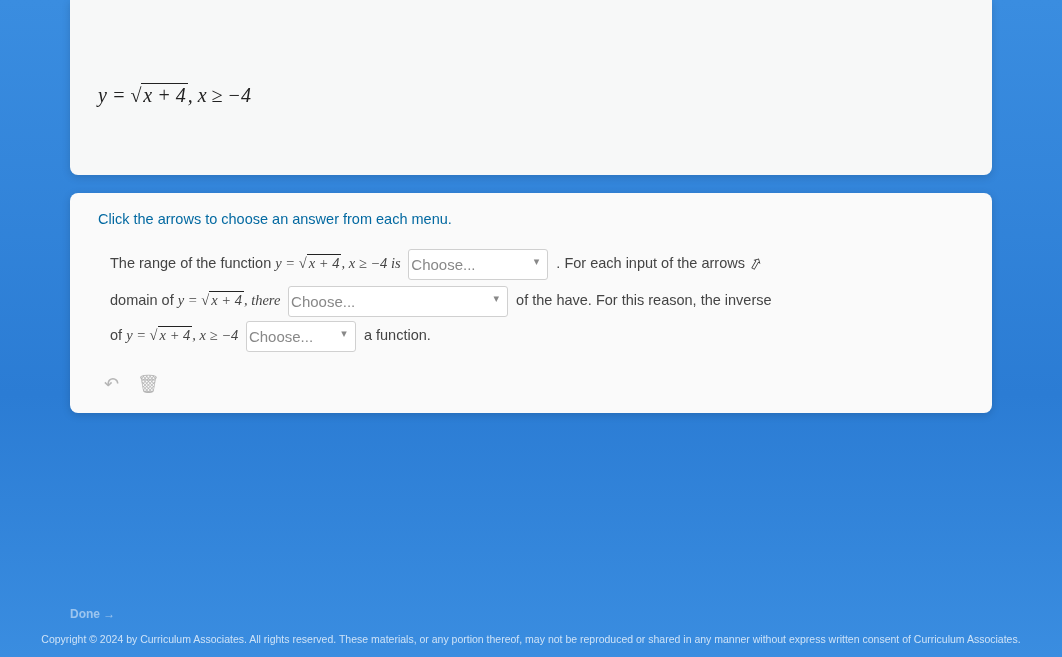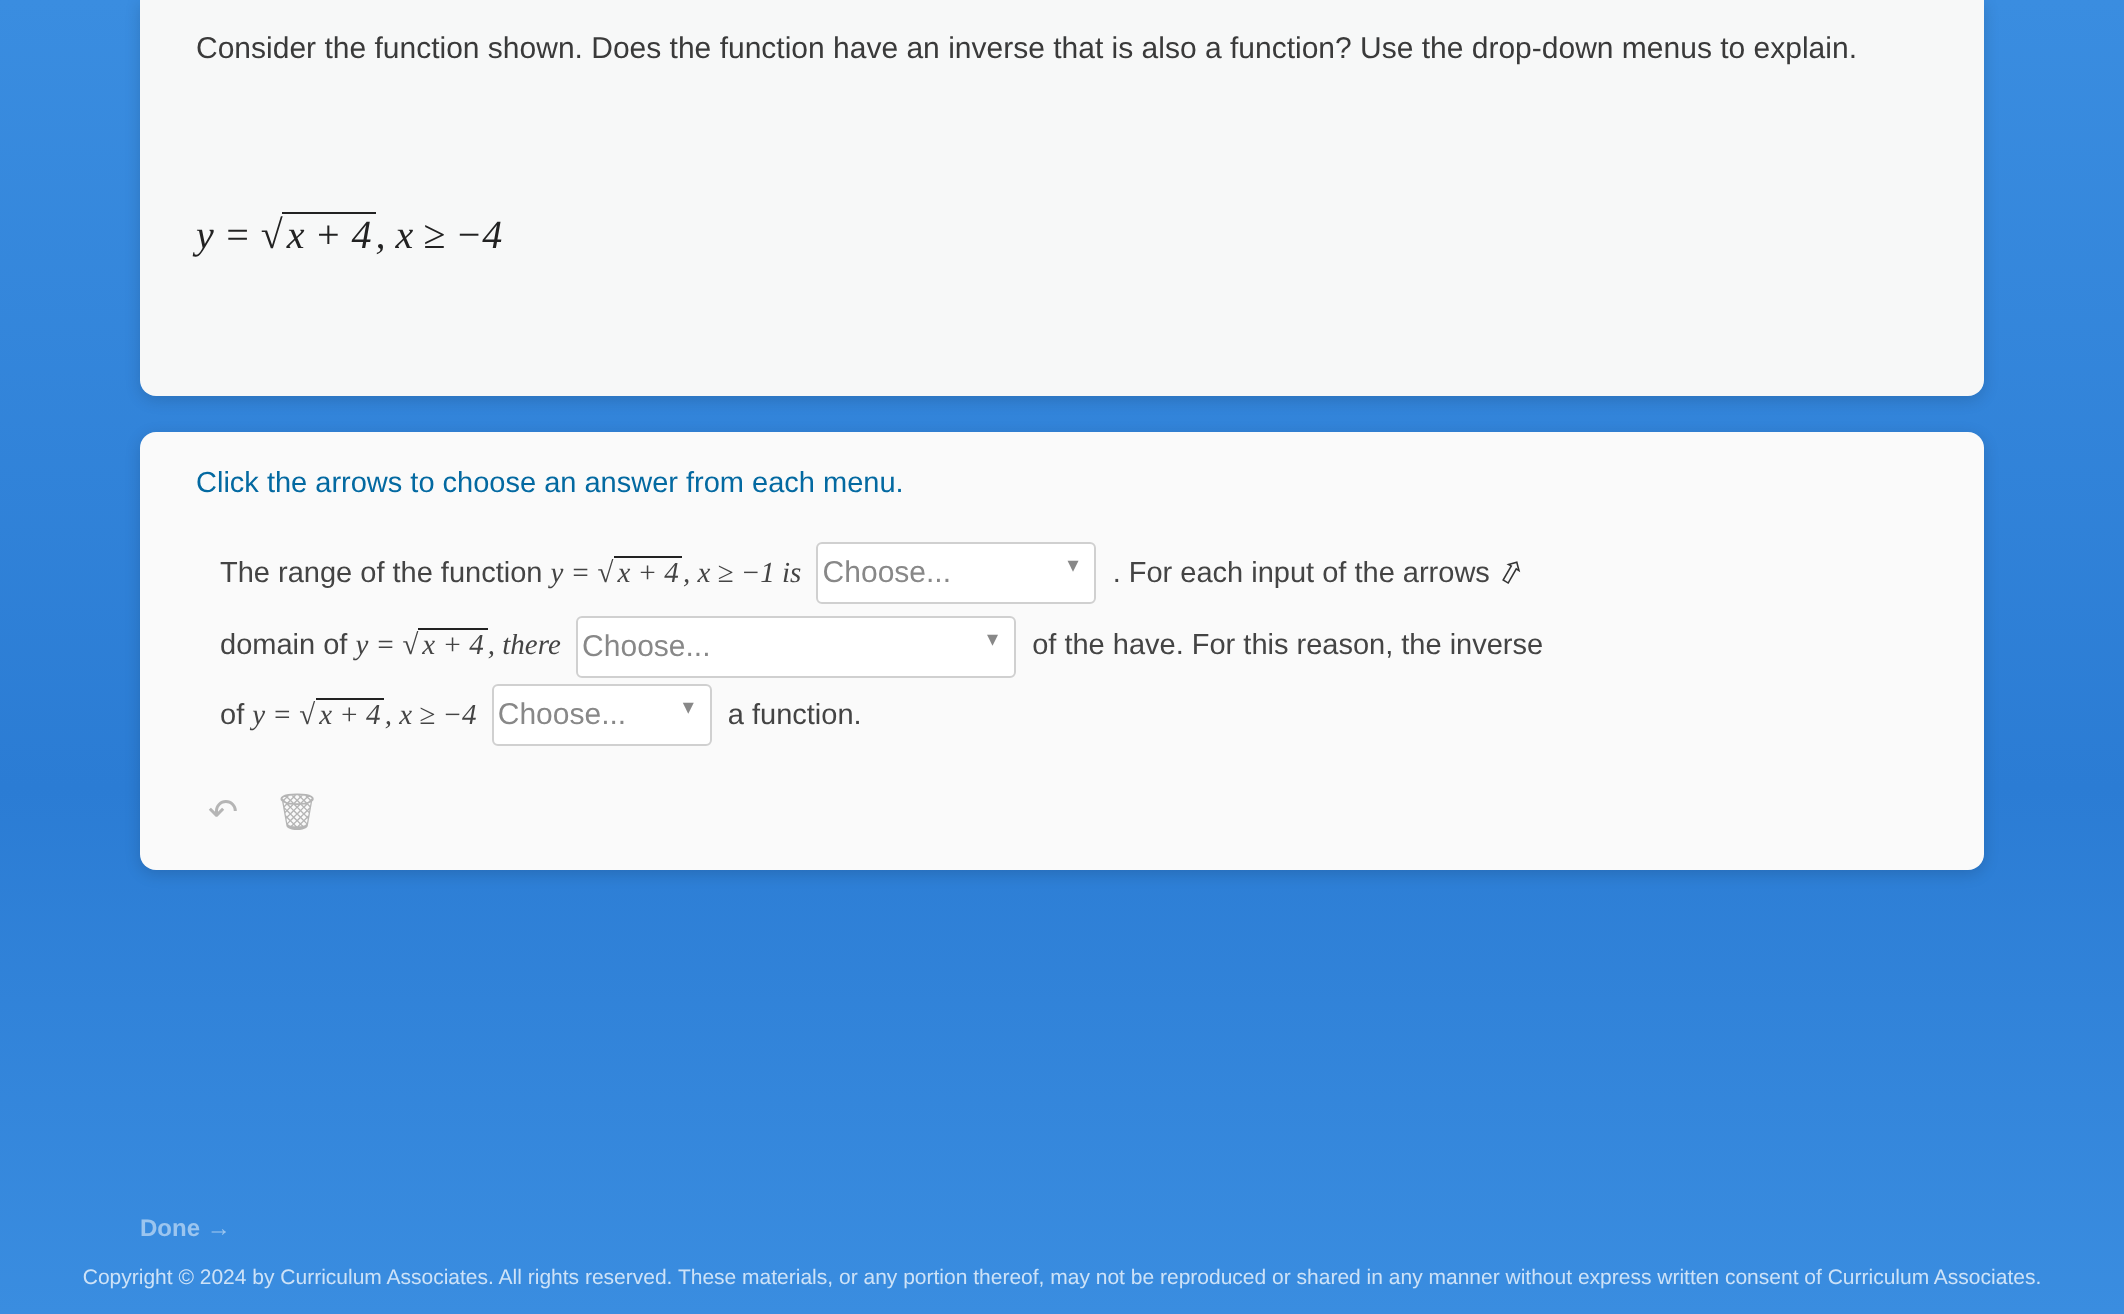--- a/index.html
+++ b/index.html
@@ -158,34 +158,33 @@
     padding: 0 2px;
     font-style: italic;
   }
 </style>
 </head>
 <body>
 
 <div class="main-wrap">
 
   <div class="card card-top">
-    <div class="question-text">Consider the function shown. Does the function have an inverse that is also a function? Use the drop-down menus to explain.</div>
     <div class="formula-block">
       <span>y = </span><span class="sqrt-wrap">√<span class="radicand">x + 4</span></span><span>, x ≥ −4</span>
     </div>
   </div>
 
   <div class="card card-answer">
     <div class="instruction">Click the arrows to choose an answer from each menu.</div>
 
     <div class="answer-body">
 
       <span>The range of the function </span>
       <span class="math">
-        <span>y = </span><span class="sqrt-wrap">√<span class="radicand">x + 4</span></span><span>, x ≥ −1 is</span>
+        <span>y = </span><span class="sqrt-wrap">√<span class="radicand">x + 4</span></span><span>, x ≥ −4 is</span>
       </span>
       <span class="dropdown mid">Choose...</span>
       <span> . For each input of the arrows</span>
       <span class="cursor-icon">⬀</span>
       <br>
 
       <span>domain of </span>
       <span class="math">
         <span>y = </span><span class="sqrt-wrap">√<span class="radicand">x + 4</span></span><span>, there</span>
       </span>

